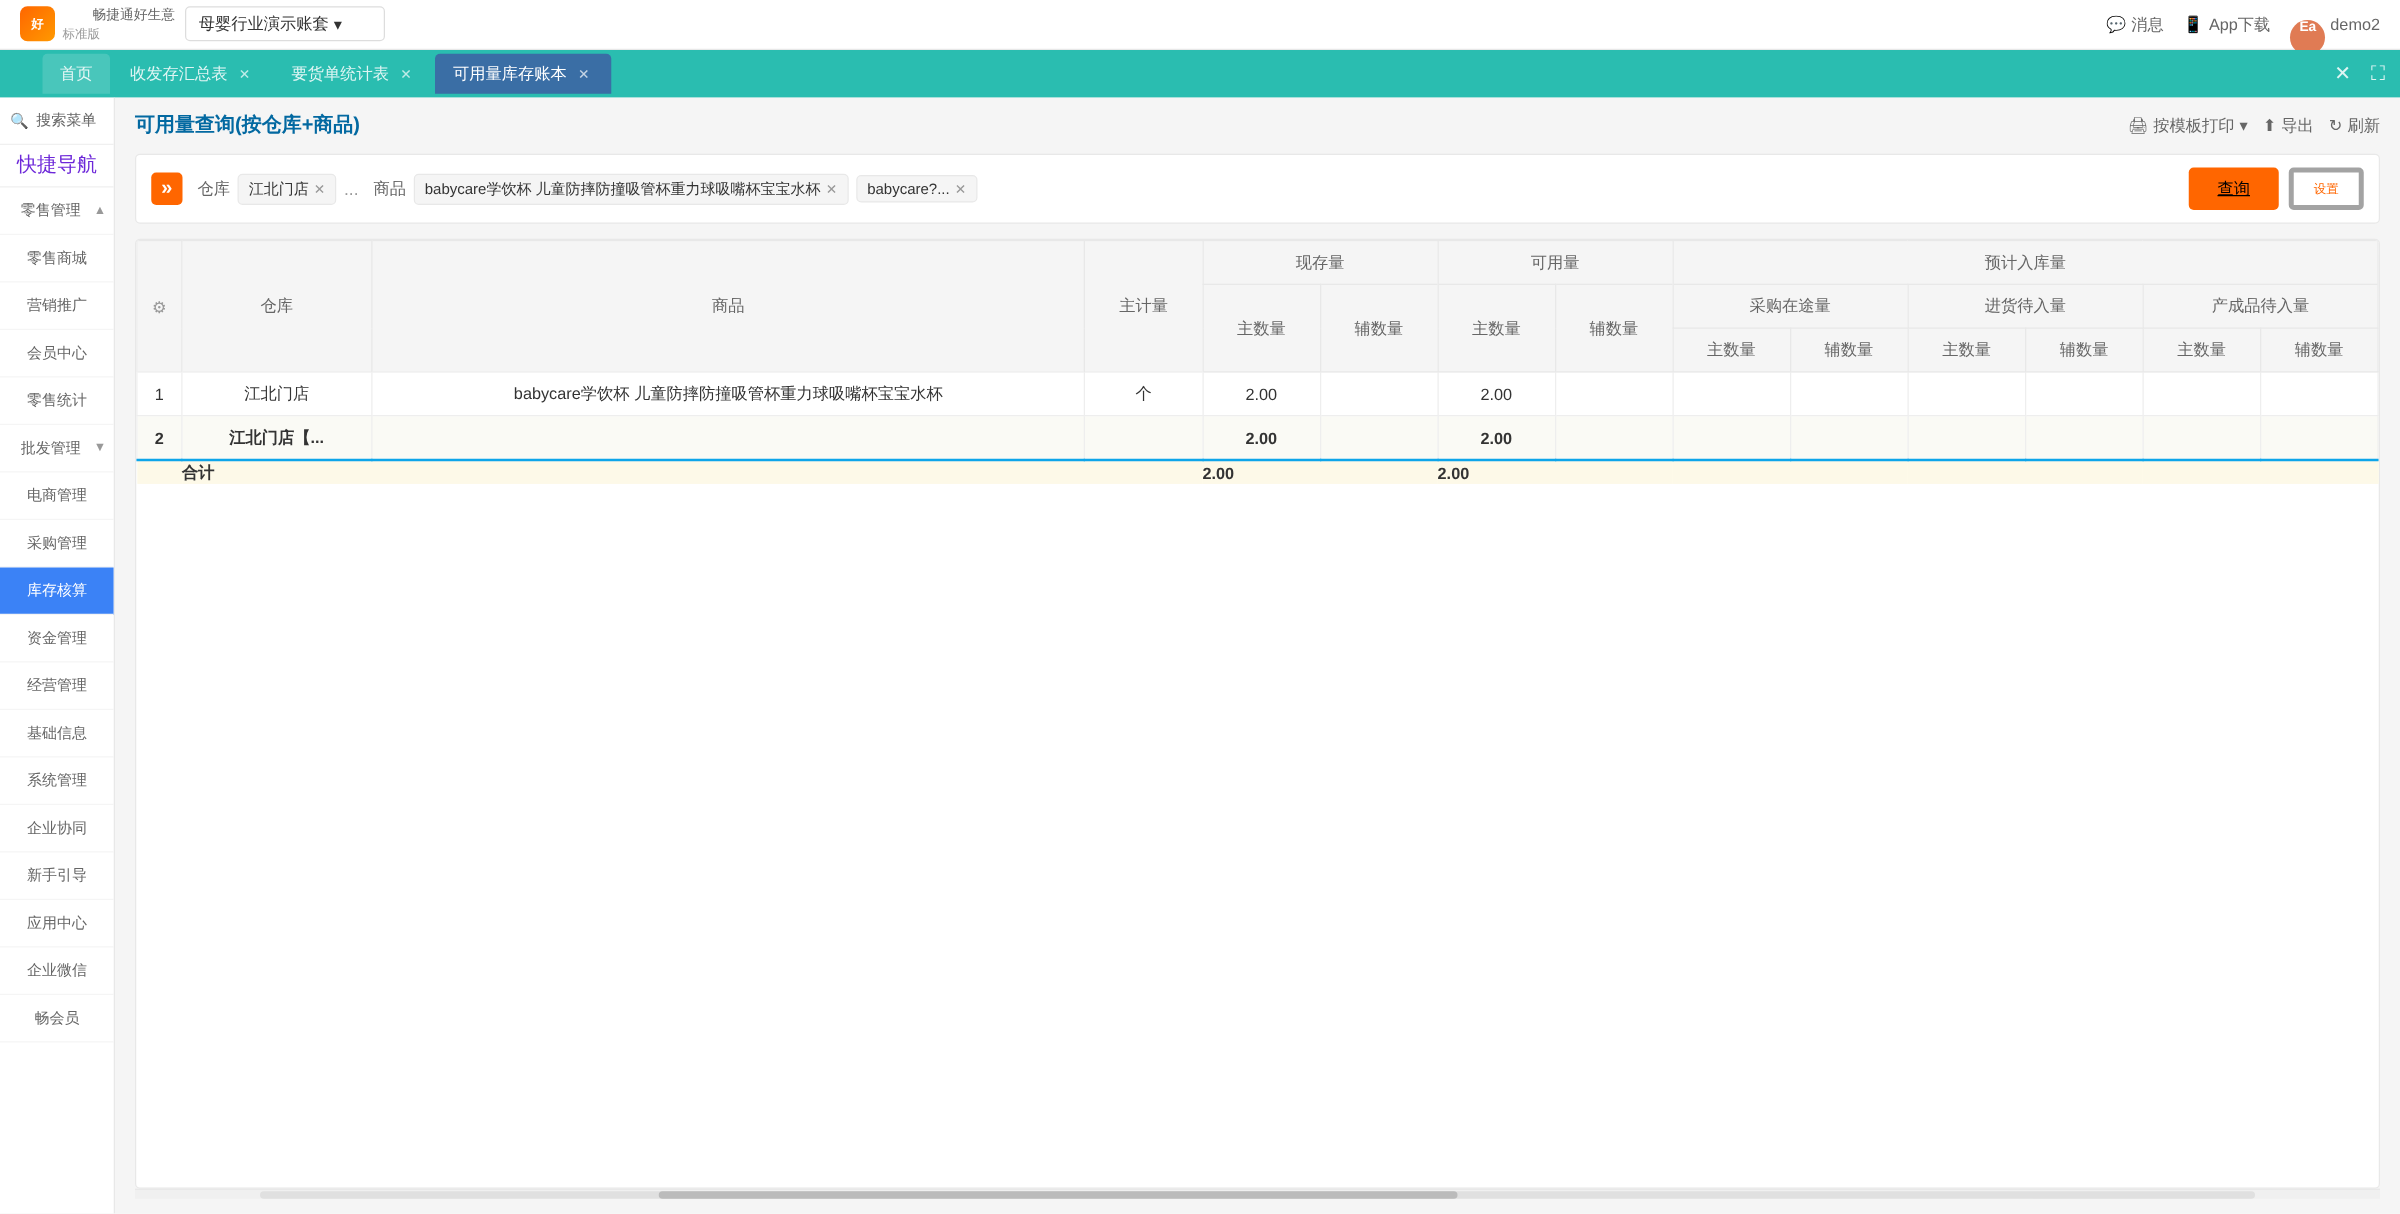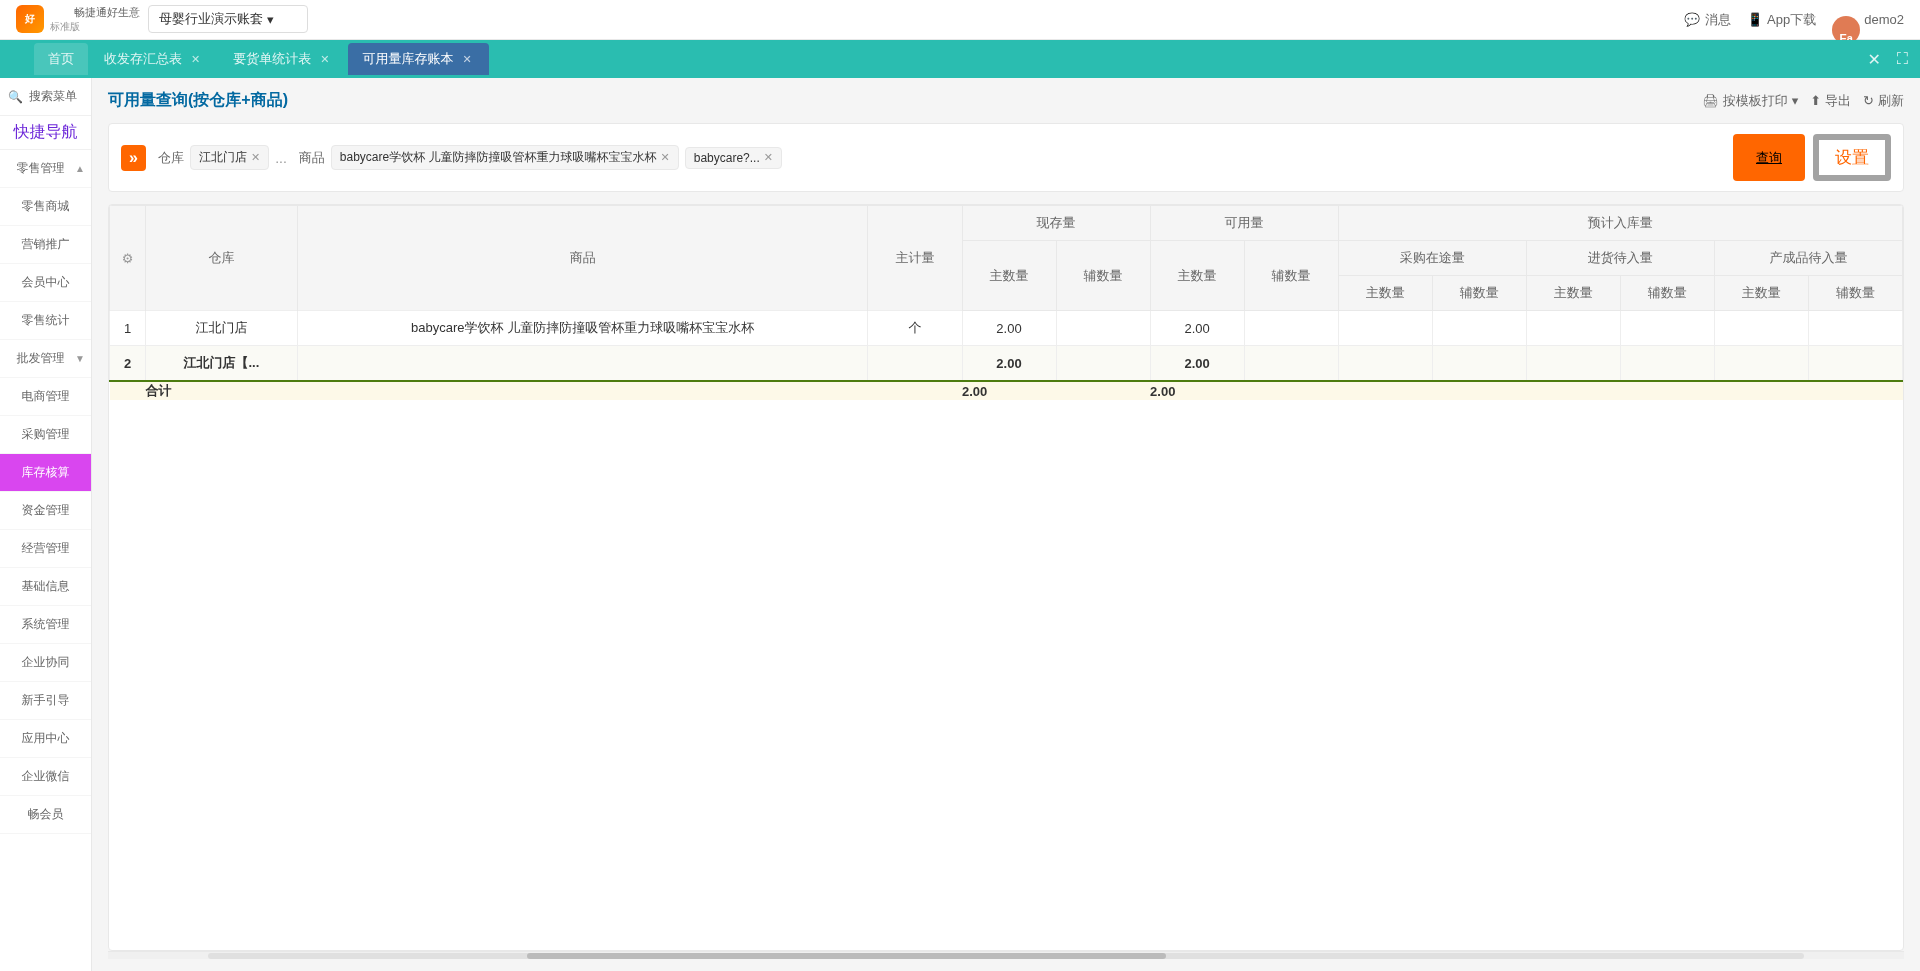--- a/index.html
+++ b/index.html
@@ -73,21 +73,21 @@
       cursor: pointer;
       color: #666;
       font-size: 13px;
     }
     .avatar-circle {
       width: 28px;
       height: 28px;
       border-radius: 50%;
       background: #e07b54;
       display: flex;
-      align-items: flex-end;
+      align-items: flex-start;
       justify-content: center;
       color: white;
       font-size: 11px;
       font-weight: bold;
       margin-top: 21px;
     }
 
     
     .tab-bar {
       background: #2abdb0;
@@ -181,21 +181,21 @@
       text-align: center;
       cursor: pointer;
       color: #666;
       font-size: 12px;
       border-bottom: 1px solid #f5f5f5;
       display: flex;
       align-items: center;
       justify-content: space-between;
     }
     .sidebar-item.active {
-      background: #d946ef;
+      background: #3b82f6;
       color: #fff;
       border-radius: 0;
     }
     .sidebar-item .item-label { flex: 1; text-align: center; }
     .sidebar-item .expand-icon { font-size: 10px; color: #999; }
 
     
     .content-area {
       flex: 1;
       display: flex;
@@ -303,25 +303,25 @@
       border: none;
       border-radius: 4px;
       padding: 6px 23px;
       cursor: pointer;
       font-size: 13px;
       text-decoration: underline;
     }
     .btn-settings {
       background: #fff;
       color: #ff6600;
-      border: 6px solid #a3a3a3;
+      border: 4px solid #a3a3a3;
       border-radius: 4px;
       padding: 6px 16px;
       cursor: pointer;
-      font-size: 17px;
+      font-size: 10px;
     }
 
     
     .table-container {
       flex: 1;
       background: #fff;
       border: 1px solid #e8e8e8;
       border-radius: 4px;
       overflow: auto;
     }
@@ -356,21 +356,21 @@
       width: 36px;
     }
     .settings-icon {
       cursor: pointer;
       color: #999;
     }
 
     
     .table-footer {
       background: #fdf9e8;
-      border-top: 2px solid #4d7c0f;
+      border-top: 2px solid #0ea5e9;
     }
     .table-footer td {
       background: #fdf9e8 !important;
       font-weight: bold;
     }
 
     
     .scroll-hint {
       height: 8px;
       background: #f0f0f0;

